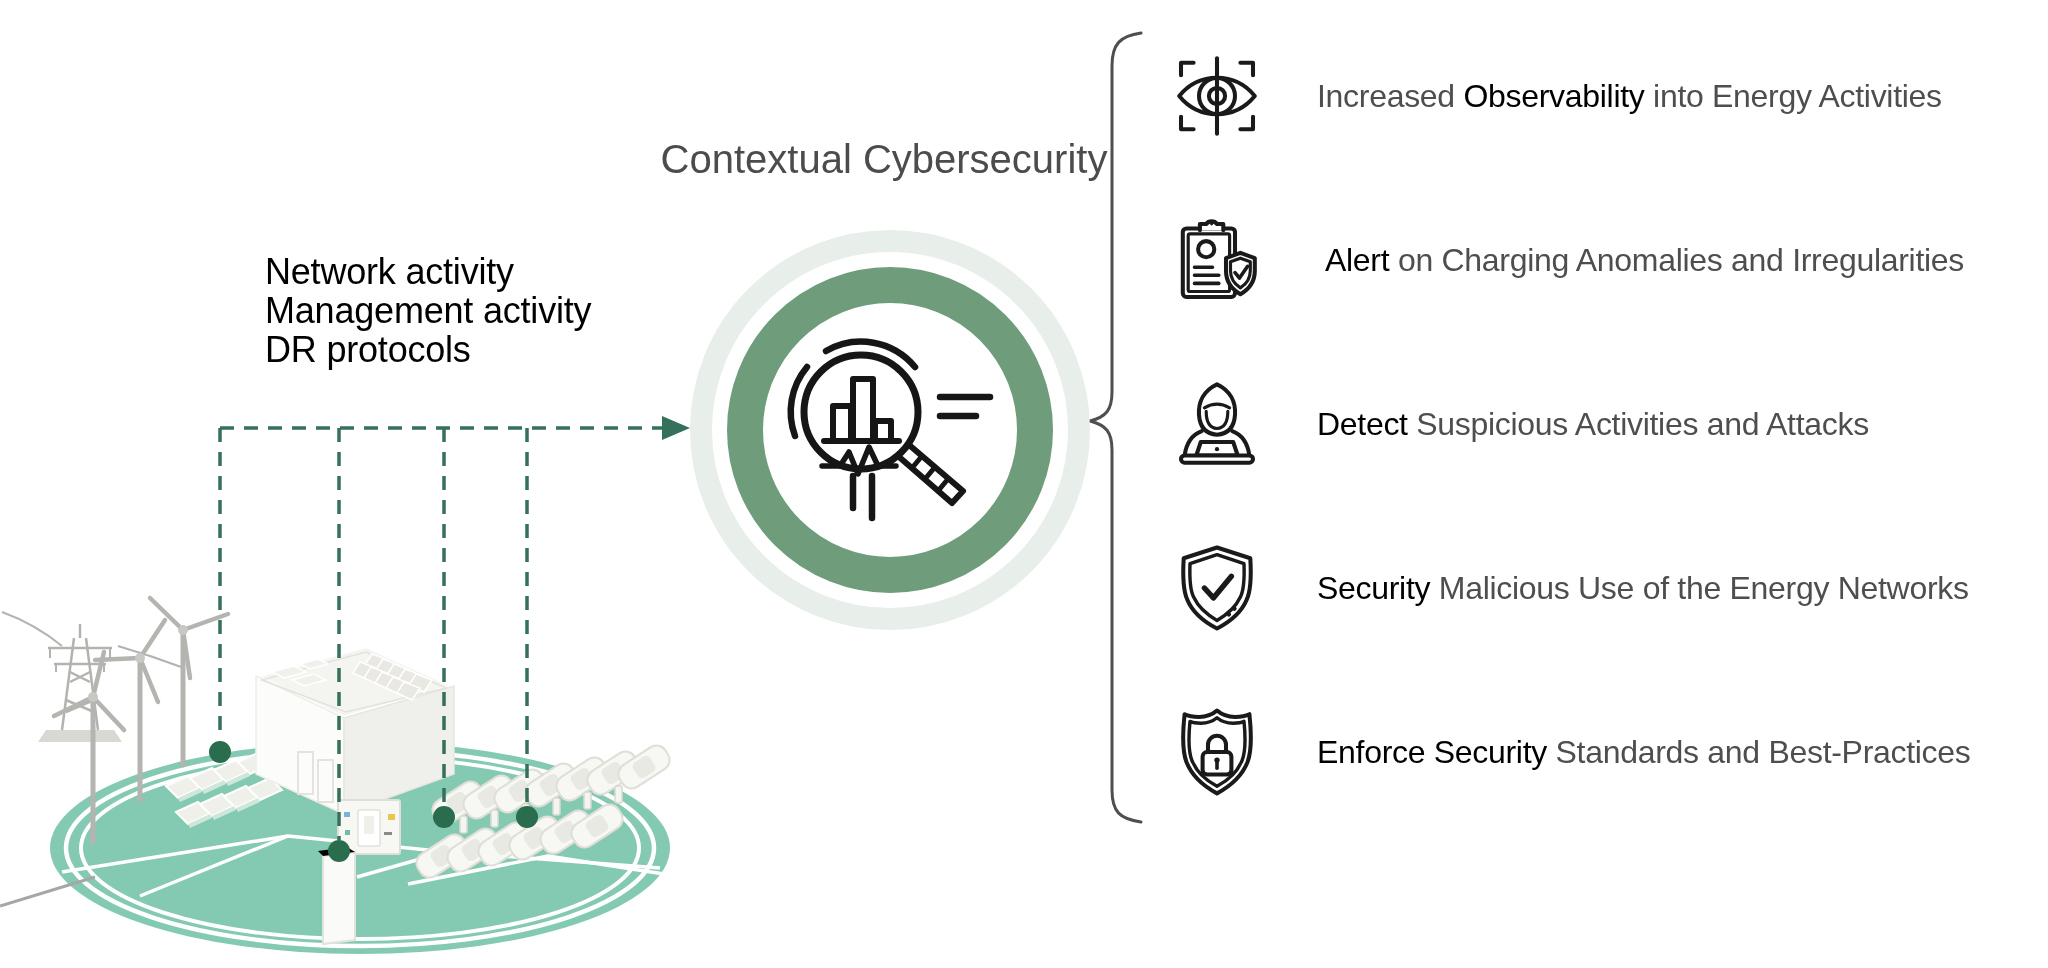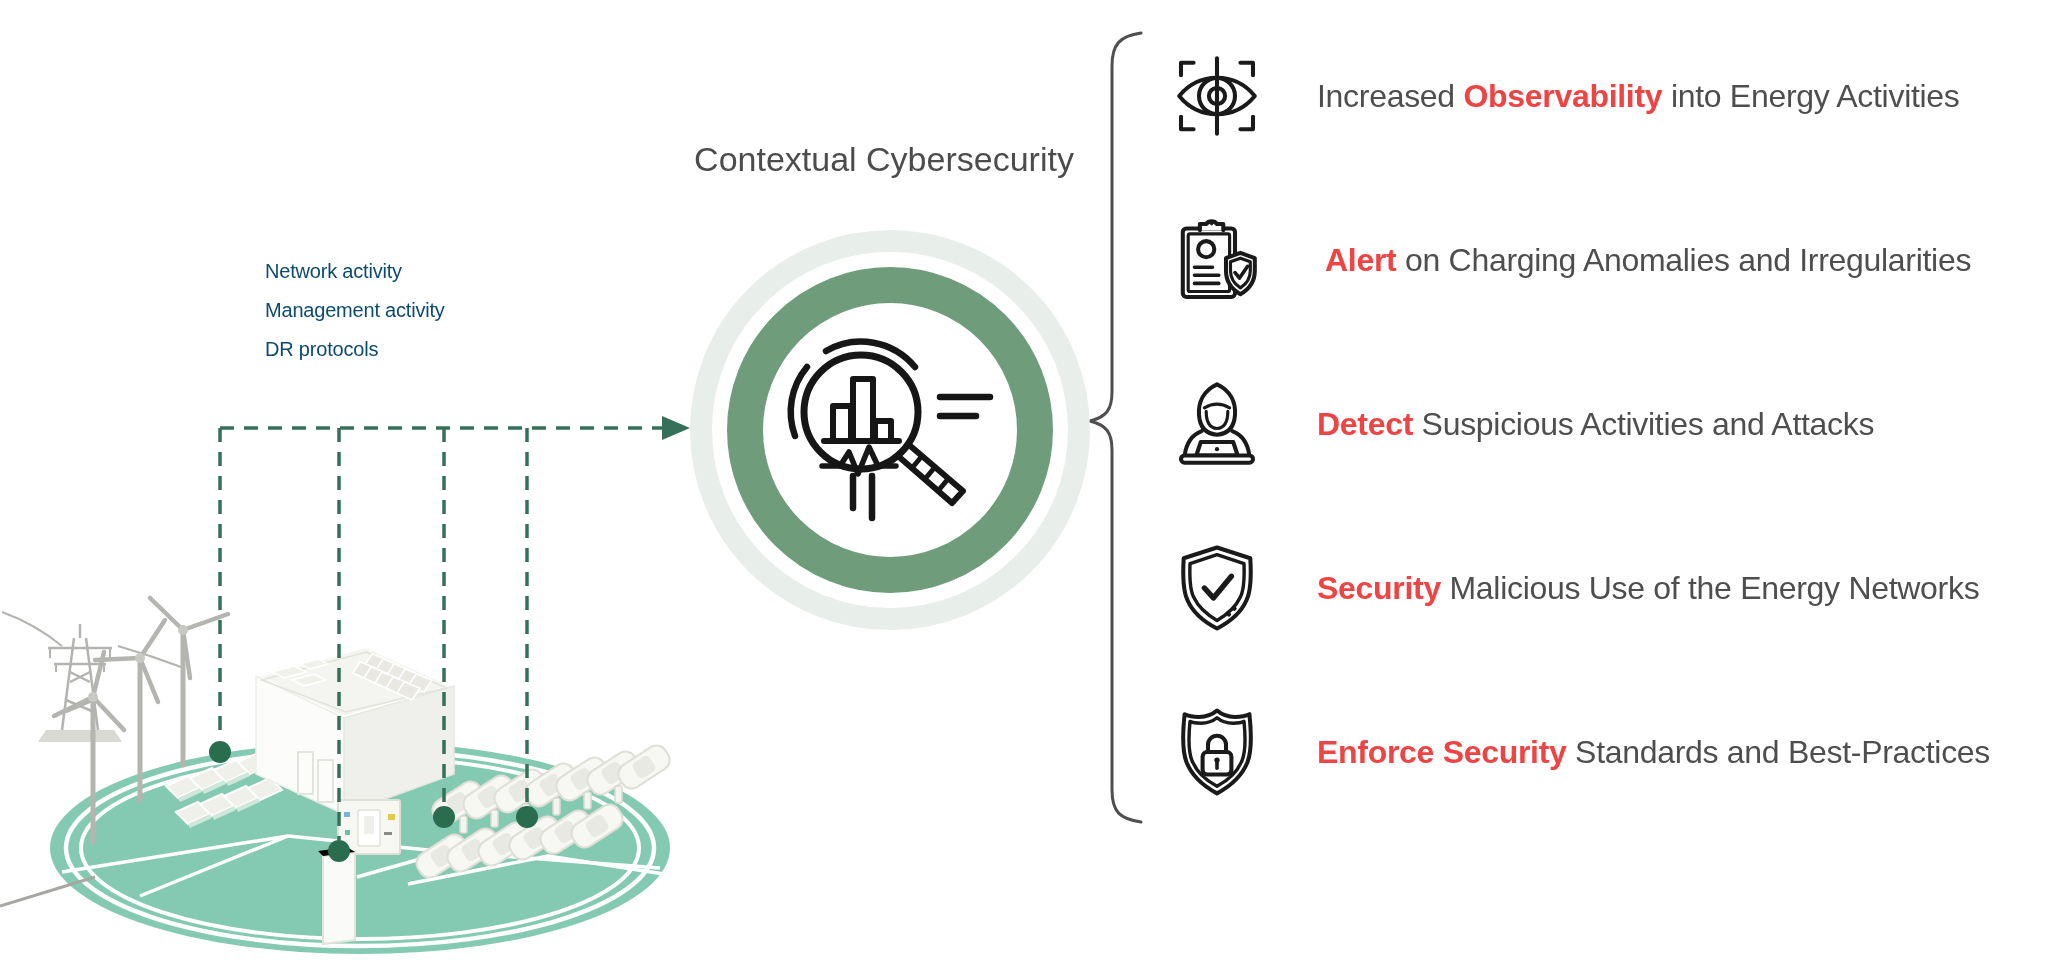--- a/index.html
+++ b/index.html
@@ -1,26 +1,26 @@
 <!DOCTYPE html>
 <html><head>
 <meta charset="utf-8">
 <style>
   html,body{margin:0;padding:0;background:#ffffff;}
   .canvas{position:relative;width:2048px;height:968px;background:#ffffff;overflow:hidden;
           font-family:"Liberation Sans", sans-serif;}
   .layer{position:absolute;left:0;top:0;}
   .title{position:absolute;left:634px;top:138px;width:500px;text-align:center;
-         font-size:34px;line-height:42px;color:#4c4c4c;}
-  .signals{position:absolute;left:265px;top:252px;font-size:20px;line-height:39px;
-           color:#0c4a6e;letter-spacing:-0.2px;}
+         font-size:40px;line-height:42px;color:#4c4c4c;}
+  .signals{position:absolute;left:265px;top:252px;font-size:36px;line-height:39px;
+           color:#000000;letter-spacing:-0.2px;}
   .benefit-row{position:absolute;left:1172px;height:90px;display:flex;align-items:center;}
   .benefit-icon{width:90px;height:90px;flex:0 0 90px;}
   .benefit-text{margin-left:55px;font-size:32px;letter-spacing:-0.3px;color:#4e4e4e;white-space:nowrap;}
-  .benefit-text b{color:#ef4444;font-weight:bold;}
+  .benefit-text b{color:#000000;font-weight:normal;}
   svg{display:block;}
 </style>
 </head>
 <body>
 
 <div class="canvas">
 
   <svg class="layer" width="2048" height="968" viewBox="0 0 2048 968">
 
     <g>

